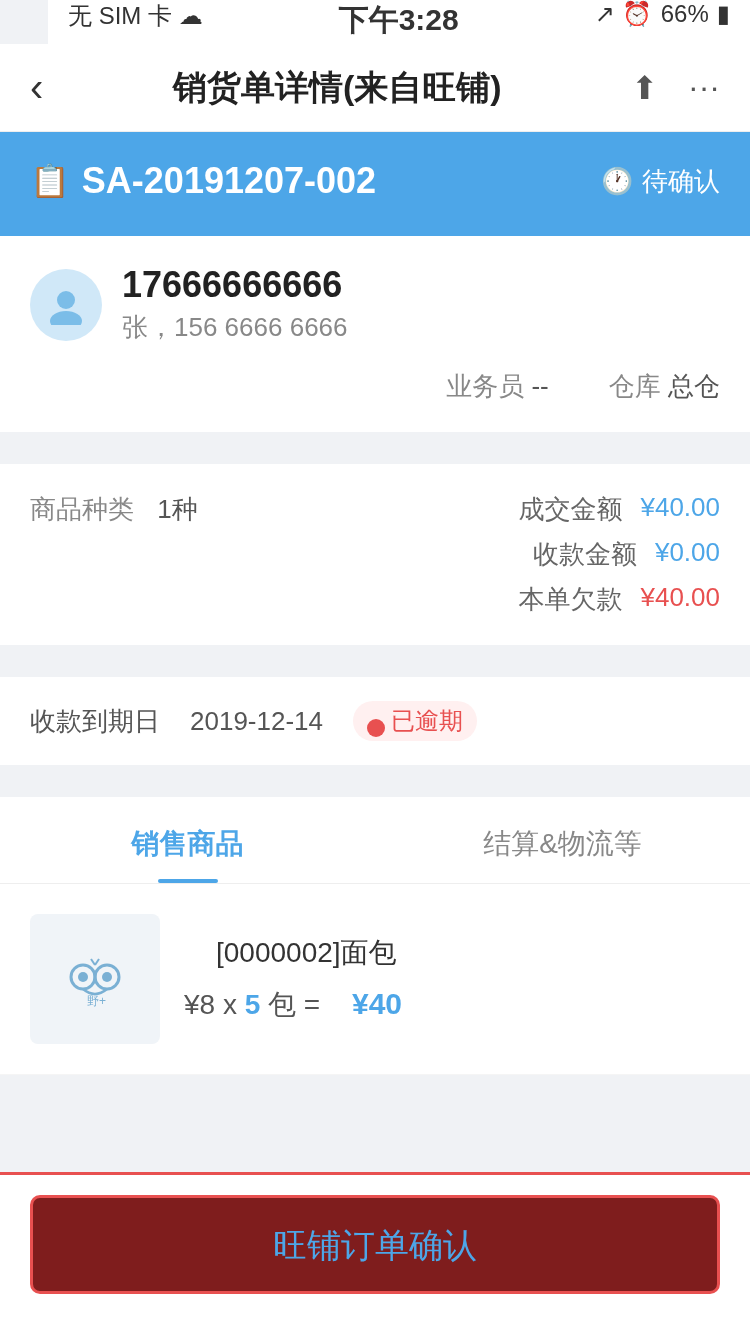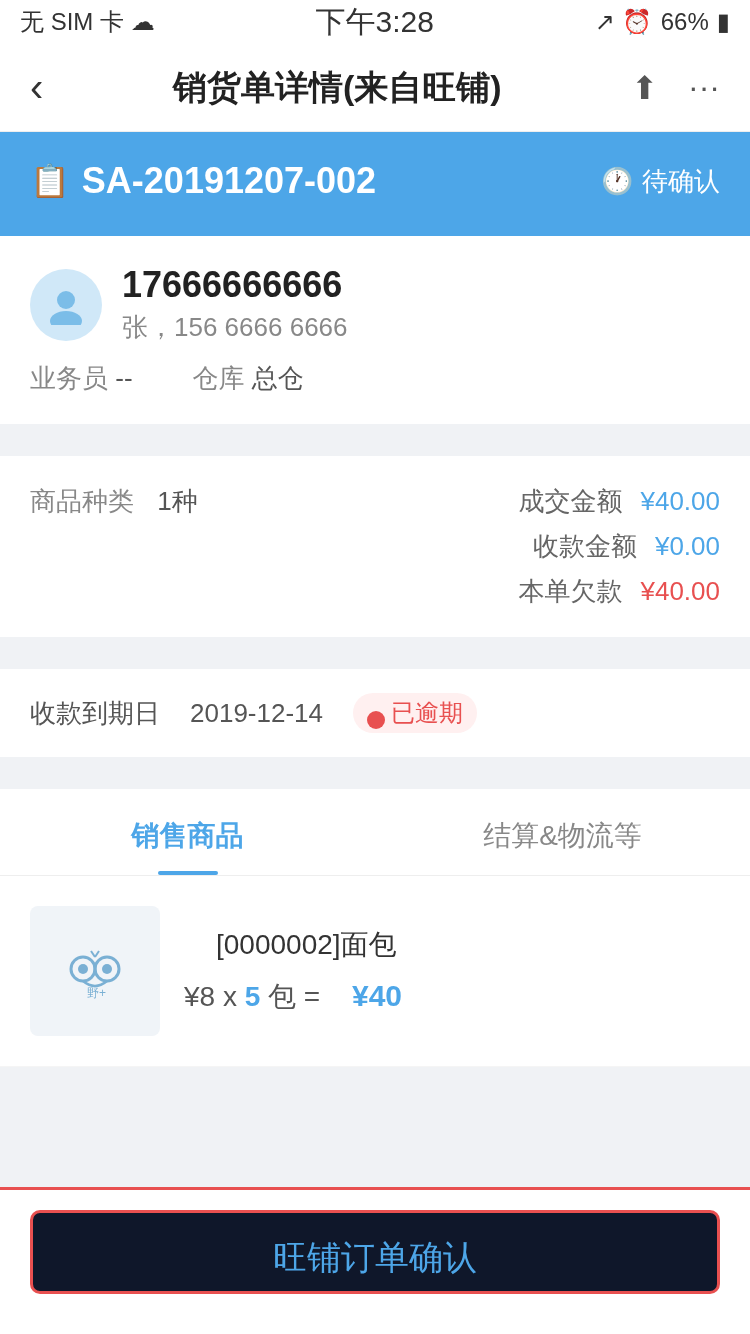--- a/index.html
+++ b/index.html
@@ -11,28 +11,29 @@
       background: #f0f2f5;
       color: #333;
       font-size: 28px;
     }
 
     
     .status-bar {
       background: #fff;
       height: 44px;
       display: flex;
-      align-items: center;
+      align-items: flex-start;
       justify-content: space-between;
       padding: 0 20px;
       font-size: 24px;
       font-weight: 500;
+      margin-left: 48px;
     }
     .status-left { display: flex; align-items: center; gap: 10px; }
-    .status-center { font-size: 30px; font-weight: 400; }
+    .status-center { font-size: 30px; font-weight: 700; }
     .status-right { display: flex; align-items: center; gap: 8px; font-size: 24px; }
 
     
     .nav-bar {
       background: #fff;
       height: 88px;
       display: flex;
       align-items: center;
       justify-content: space-between;
       padding: 0 30px;
@@ -111,21 +112,22 @@
     }
     .customer-sub {
       color: #888;
       font-size: 26px;
       margin-top: 4px;
     }
     .customer-details {
       display: flex;
       align-items: center;
       gap: 60px;
-      margin-top: 16px;
+      margin-top: 24px;
+      justify-content: flex-end;
     }
     .detail-item { color: #555; font-size: 26px; }
     .detail-label { color: #888; }
 
     
     .summary-section {
       background: #fff;
       padding: 28px 30px;
       margin-bottom: 16px;
     }
@@ -137,21 +139,20 @@
     .summary-left { font-size: 26px; color: #555; }
     .summary-left-label { color: #888; margin-right: 16px; }
     .summary-right {
       display: flex;
       flex-direction: column;
       align-items: flex-end;
       gap: 10px;
     }
     .summary-item {
       display: flex;
-      align-items: center;
       justify-content: flex-end;
       gap: 18px;
       font-size: 26px;
       color: #666;
     }
     .summary-item .amount { color: #4da6e8; font-weight: 500; }
     .summary-item .amount-red { color: #e85050; font-weight: 500; }
 
     
     .due-section {
@@ -258,22 +259,22 @@
       bottom: 0;
       left: 0;
       width: 750px;
       background: #fff;
       padding: 20px 30px 40px;
       border-top: 3px solid #e85050;
     }
     .confirm-btn {
       display: block;
       width: 100%;
-      height: 84px;
-      background: #0f172a;
+      height: 99px;
+      background: #7f1d1d;
       border: 3px solid #e85050;
       border-radius: 10px;
       color: #4da6e8;
       font-size: 34px;
       font-weight: 500;
       text-align: center;
       line-height: 88px;
       cursor: pointer;
     }
 

